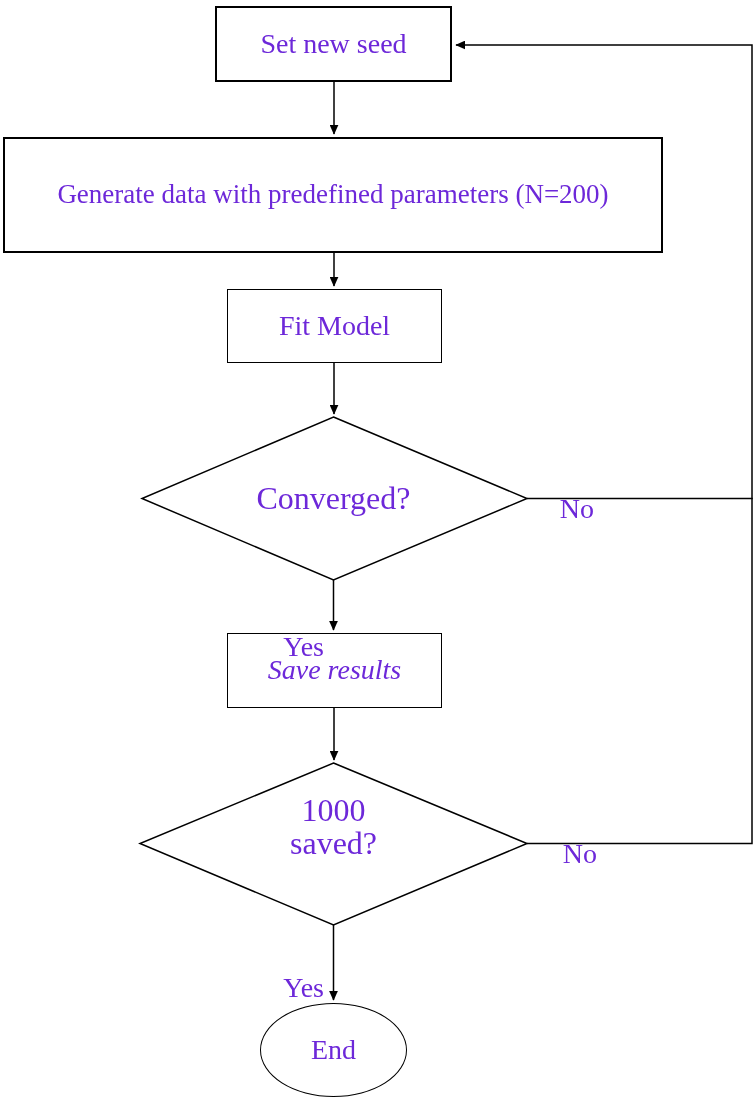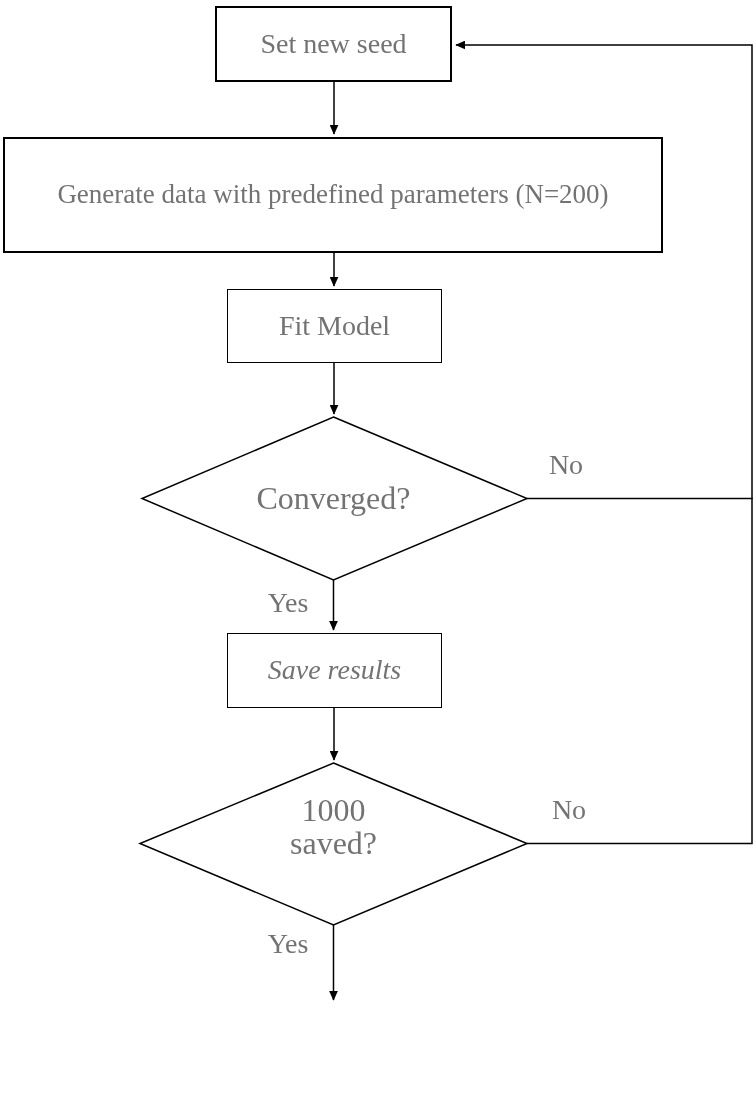--- a/index.html
+++ b/index.html
@@ -2,21 +2,21 @@
 <html><head>
 <meta charset="utf-8">
 <style>
   html, body { margin: 0; padding: 0; background: #ffffff; }
   .canvas {
     position: relative;
     width: 756px;
     height: 1100px;
     background: #ffffff;
     font-family: "Liberation Serif", "DejaVu Serif", serif;
-    color: #737373;
+    color: #6d28d9;
     overflow: hidden;
   }
   .layer {
     position: absolute;
     left: 0; top: 0;
     width: 756px; height: 1100px;
   }
   .node {
     position: absolute;
     display: flex;
@@ -43,23 +43,24 @@
     text-align: center;
     font-size: 32px;
     line-height: 33px;
   }
   #l-converged { left: 233px; top: 482px; width: 201px; }
   #l-sims      { left: 233px; top: 794px; width: 201px; }
   #l-sims span { display: block; }
 
   .edge-label {
     position: absolute;
-    text-align: center;
+    text-align: right;
     font-size: 28px;
     line-height: 30px;
+    margin-top: 44px;
   }
   #l-no1  { left: 538px; top: 450px; width: 56px; }
   #l-no2  { left: 541px; top: 795px; width: 56px; }
   #l-yes1 { left: 252px; top: 588px; width: 72px; }
   #l-yes2 { left: 252px; top: 929px; width: 72px; }
 
   svg .edge {
     fill: none;
     stroke: #000000;
     stroke-width: 1.5;
@@ -104,20 +105,23 @@
   </div>
 
   <div class="node rect-thin" id="n-fit">
     <span>Fit Model</span>
   </div>
 
   <div class="node rect-thin" id="n-save">
     <span>Save results</span>
   </div>
 
+  <div class="node terminator" id="n-end">
+    <span>End</span>
+  </div>
 
   <div class="d-label" id="l-converged">Converged?</div>
 
   <div class="d-label" id="l-sims">
     <span>1000</span>
     <span>saved?</span>
   </div>
 
   <div class="edge-label" id="l-no1">No</div>
   <div class="edge-label" id="l-yes1">Yes</div>

